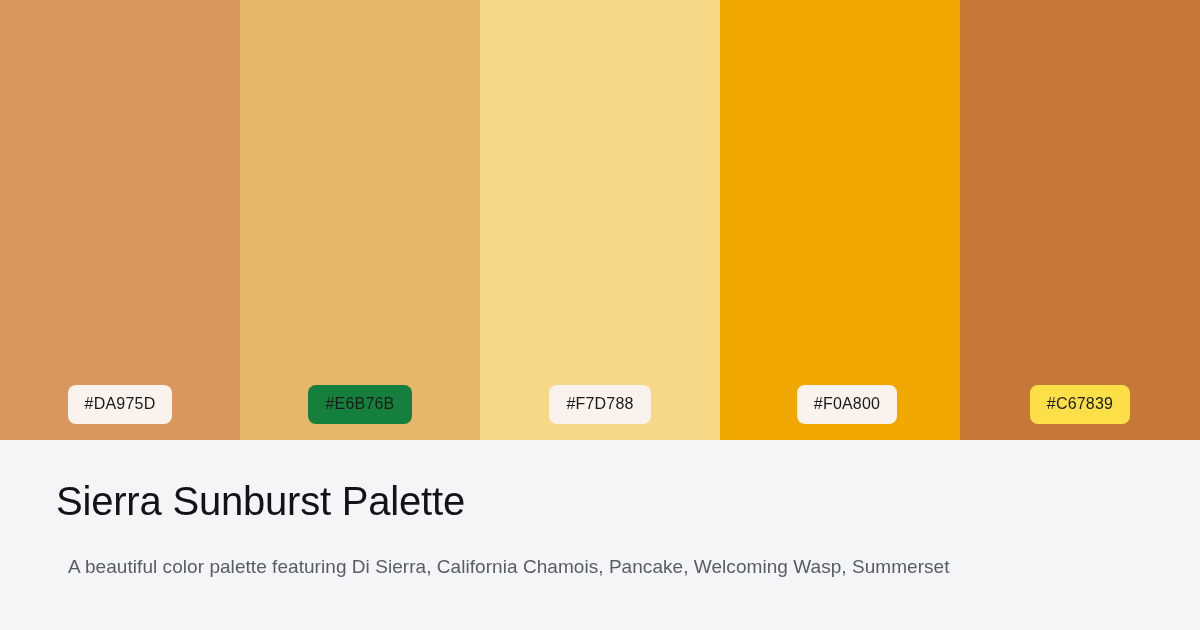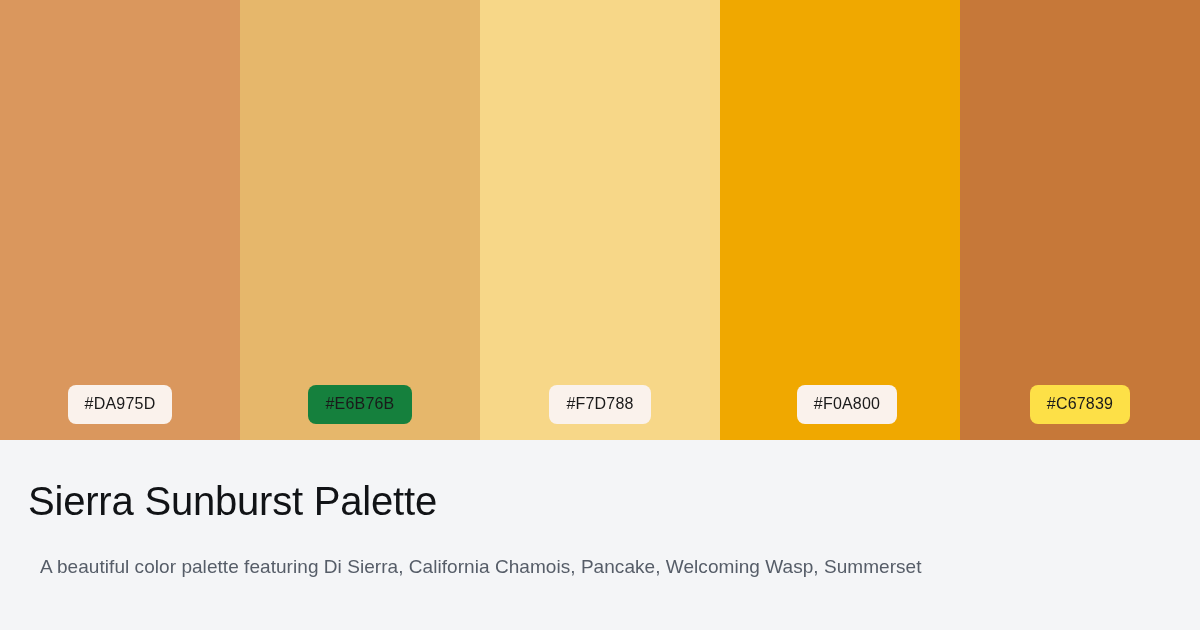--- a/index.html
+++ b/index.html
@@ -51,21 +51,21 @@
     padding: 11px 17px 12px 17px;
     border-radius: 8px;
     white-space: nowrap;
     font-family: "Liberation Sans", "DejaVu Sans", sans-serif;
   }
 
   
   .caption {
     flex: 1 1 auto;
     background: #f4f5f7;
-    padding: 0 28px;
+    padding: 0 56px;
     box-sizing: border-box;
     display: flex;
     flex-direction: column;
     justify-content: center;
   }
 
   .caption-title {
     font-size: 40px;
     line-height: 1.15;
     font-weight: 400;

